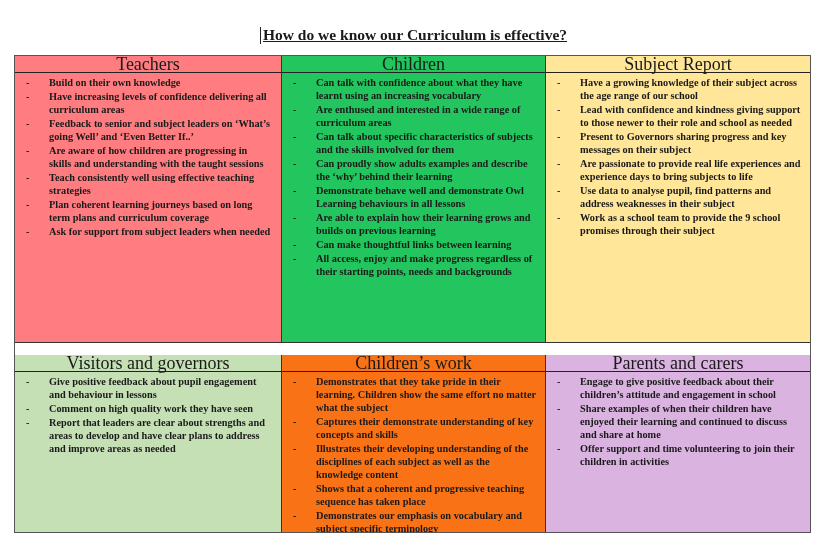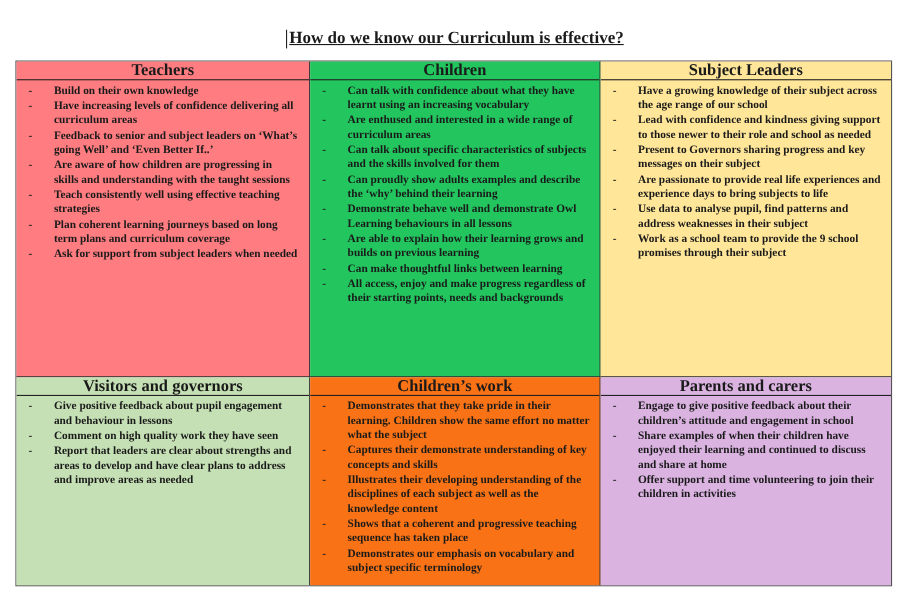--- a/index.html
+++ b/index.html
@@ -7,22 +7,22 @@
          font-family: "Liberation Serif", "DejaVu Serif", serif; color: #1a1a1a; }
   .title { position: absolute; left: 0; top: 26px; width: 830px; text-align: center;
            font-size: 15.5px; font-weight: bold; }
   .title span { text-decoration: underline; position: relative; }
   .caret { position: absolute; left: -3px; top: 1px; width: 1px; height: 17px; background: #222; }
   .grid { position: absolute; left: 14px; top: 55px; width: 797px; height: 478px;
           border: 1.5px solid #555; box-sizing: border-box;
           display: grid; grid-template-columns: 267px 264px 1fr; grid-template-rows: 287px 1fr; }
   .cell { border-right: 1.5px solid #333; border-bottom: 1.5px solid #333; overflow: hidden; box-sizing: border-box; }
   .cell:nth-child(3n) { border-right: none; }
-  .cell:nth-child(n+4) { border-bottom: none; }
-  .head { text-align: center; font-weight: bold; font-size: 15px; height: 16px; line-height: 16px;
+  .cell:nth-child(n+4) { border-bottom: none; margin-top: 12px; }
+  .head { text-align: center; font-weight: normal; font-size: 18px; height: 16px; line-height: 16px;
           border-bottom: 1.5px solid #222; }
   ul { list-style: none; margin: 0; padding: 3px 9px 0 0; font-weight: bold; }
   li { position: relative; padding-left: 34px; font-size: 10.3px; line-height: 13.1px; margin-bottom: 0.8px; }
   li::before { content: "-"; position: absolute; left: 11px; top: 0; }
   .c-red { background: #FF7C80; }
   .c-orange { background: #22c55e; }
   .c-yellow { background: #FFE699; }
   .c-green { background: #C5E0B4; }
   .c-blue { background: #f97316; }
   .c-purple { background: #DAB3E1; }
@@ -57,21 +57,21 @@
       <li>Can talk about specific characteristics of subjects and the skills involved for them</li>
       <li>Can proudly show adults examples and describe the ‘why’ behind their learning</li>
       <li>Demonstrate behave well and demonstrate Owl Learning behaviours in all lessons</li>
       <li>Are able to explain how their learning grows and builds on previous learning</li>
       <li>Can make thoughtful links between learning</li>
       <li>All access, enjoy and make progress regardless of their starting points, needs and backgrounds</li>
     </ul>
   </div>
 
   <div class="cell c-yellow">
-    <div class="head">Subject Leaders</div>
+    <div class="head">Subject Report</div>
     <ul>
       <li>Have a growing knowledge of their subject across the age range of our school</li>
       <li>Lead with confidence and kindness giving support to those newer to their role and school as needed</li>
       <li>Present to Governors sharing progress and key messages on their subject</li>
       <li>Are passionate to provide real life experiences and experience days to bring subjects to life</li>
       <li>Use data to analyse pupil, find patterns and address weaknesses in their subject</li>
       <li>Work as a school team to provide the 9 school promises through their subject</li>
     </ul>
   </div>
 

